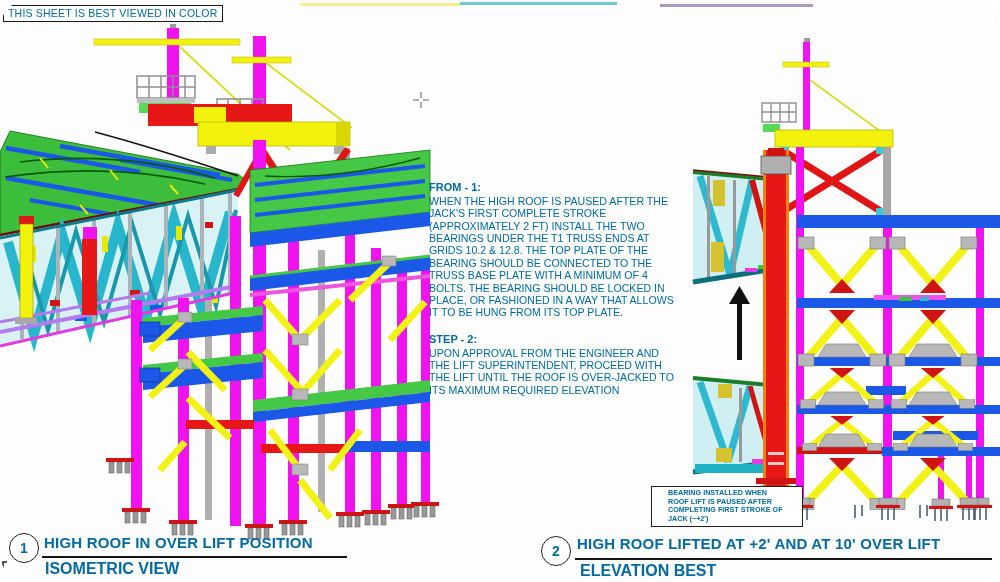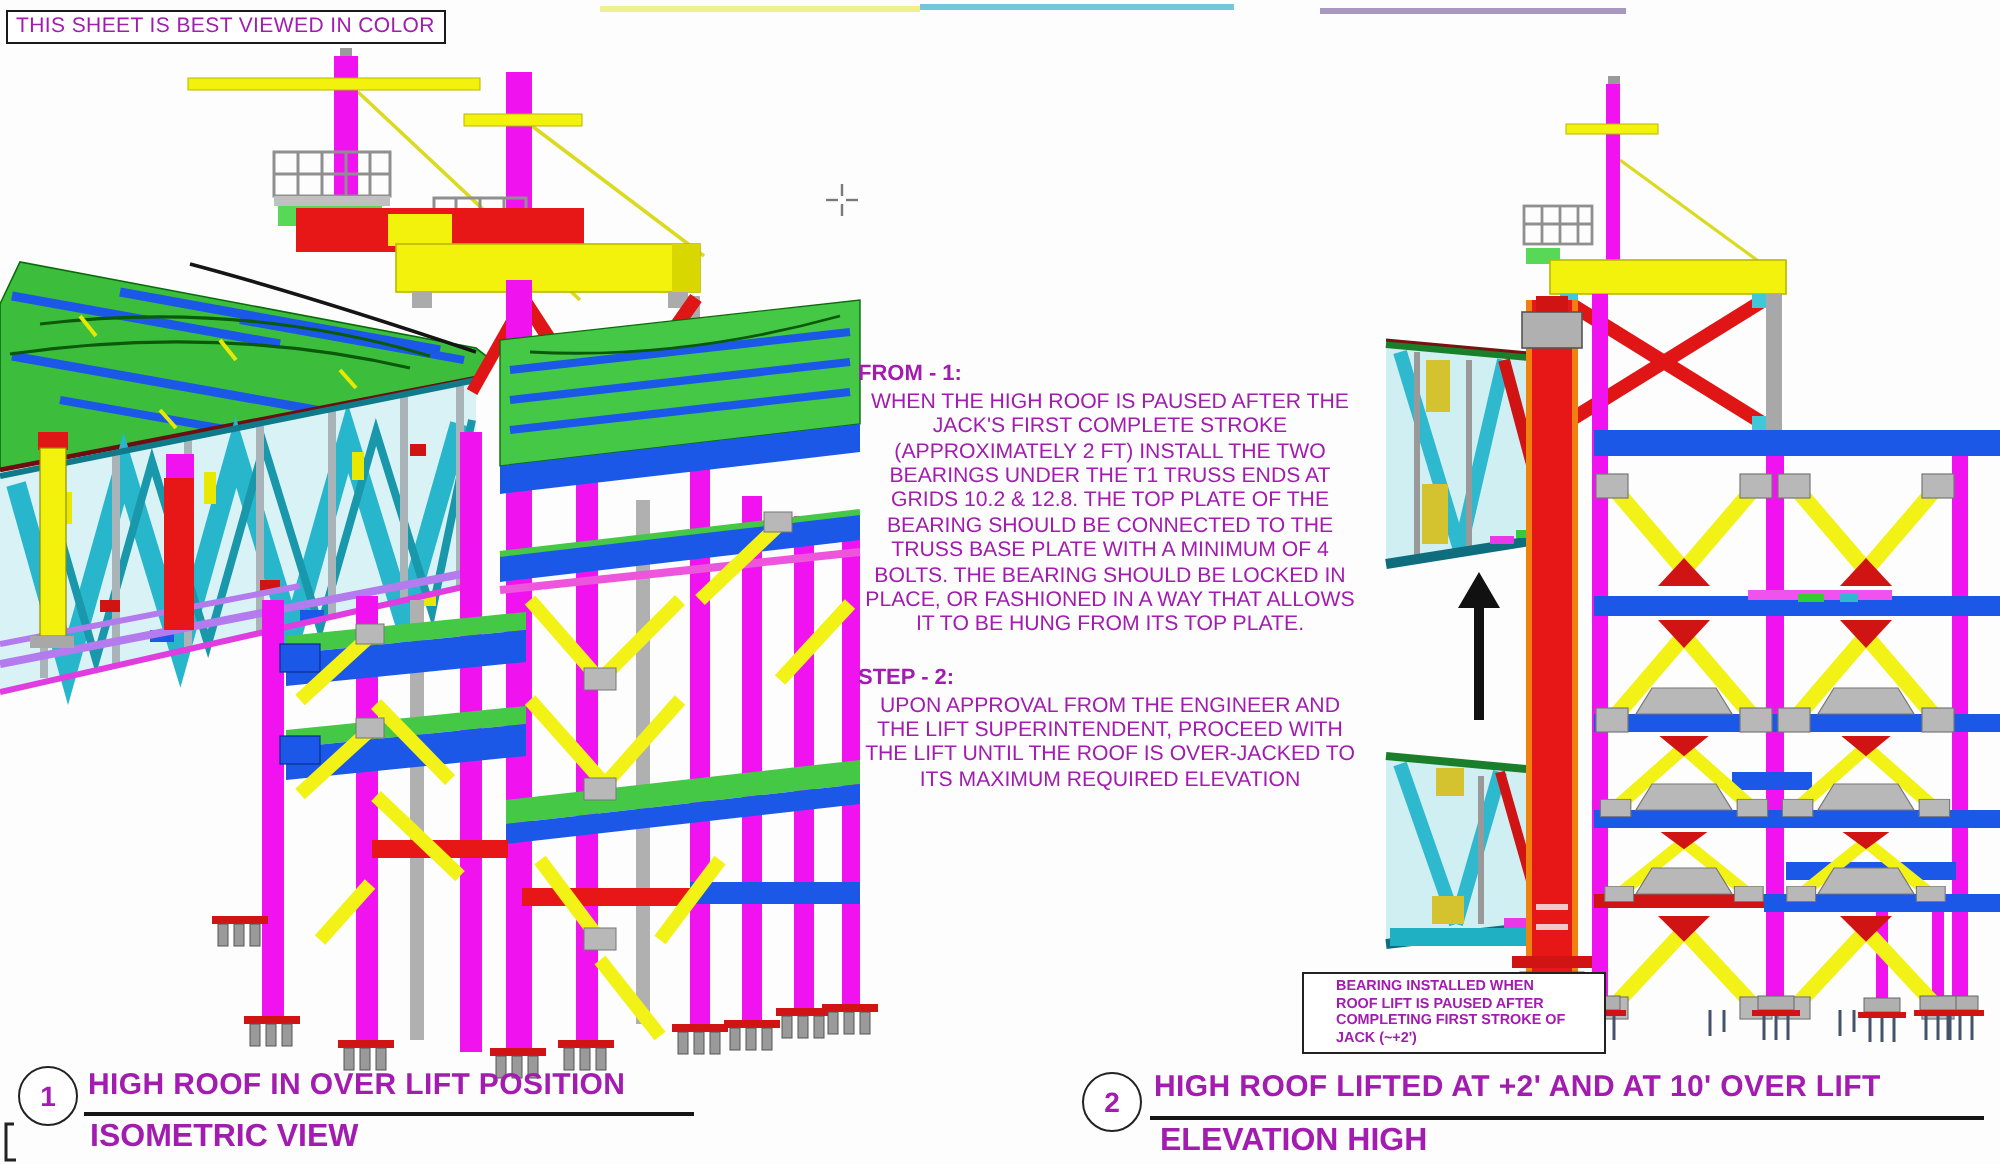--- a/index.html
+++ b/index.html
@@ -1,23 +1,23 @@
 <!DOCTYPE html>
 <html><head>
 <meta charset="utf-8">
 <style>
   html,body{margin:0;padding:0;background:#ffffff;}
   #sheet{position:relative;width:1000px;height:582px;background:#fdfdfd;overflow:hidden;
-         font-family:"Liberation Sans",sans-serif;color:#a21caf;}
+         font-family:"Liberation Sans",sans-serif;color:#0369a1;border-radius:28px;}
   #cad{position:absolute;left:0;top:0;width:1000px;height:582px;}
   .box{position:absolute;background:#fff;border:1.5px solid #1a1a1a;}
   #notice{left:3px;top:5px;padding:1px 5px 2px 4px;font-size:10.5px;letter-spacing:.2px;white-space:nowrap;}
   #steps{position:absolute;left:429px;top:181px;width:252px;font-size:10.6px;line-height:1.17;}
   .step-title{font-weight:bold;font-size:11px;margin:0 0 1px 0;}
-  .step-body{margin:0 0 14px 0;text-align:center;}
+  .step-body{margin:0 0 14px 0;}
   .view-title-block{position:absolute;}
   .bubble{position:absolute;width:28px;height:28px;border:1.4px solid #222;border-radius:50%;
           display:flex;align-items:center;justify-content:center;font-size:14px;font-weight:bold;background:#fff;}
   .vtitle{position:absolute;font-size:15px;font-weight:bold;letter-spacing:.2px;white-space:nowrap;}
   .vunderline{position:absolute;height:2px;background:#151515;}
   .vsub{position:absolute;font-size:16px;font-weight:bold;white-space:nowrap;}
   #callout{left:651px;top:486px;width:118px;border:1px solid #222;padding:2px 16px;
            font-size:7.2px;font-weight:bold;line-height:1.2;z-index:3;}
 </style>
 </head>
@@ -430,16 +430,16 @@
   <div class="vunderline" style="left:42px;top:556px;width:305px;"></div>
   <div class="vsub" style="left:45px;top:560px;">ISOMETRIC VIEW</div>
 </div>
 
 <div class="view-title-block">
   <div class="bubble" style="left:541px;top:536px;">
     <span>2</span>
   </div>
   <div class="vtitle" style="left:577px;top:535px;">HIGH ROOF LIFTED AT +2' AND AT 10' OVER LIFT</div>
   <div class="vunderline" style="left:575px;top:558px;width:417px;"></div>
-  <div class="vsub" style="left:580px;top:562px;">ELEVATION HIGH</div>
+  <div class="vsub" style="left:580px;top:562px;">ELEVATION BEST</div>
 </div>
 
 </div>
 
 </body></html>

